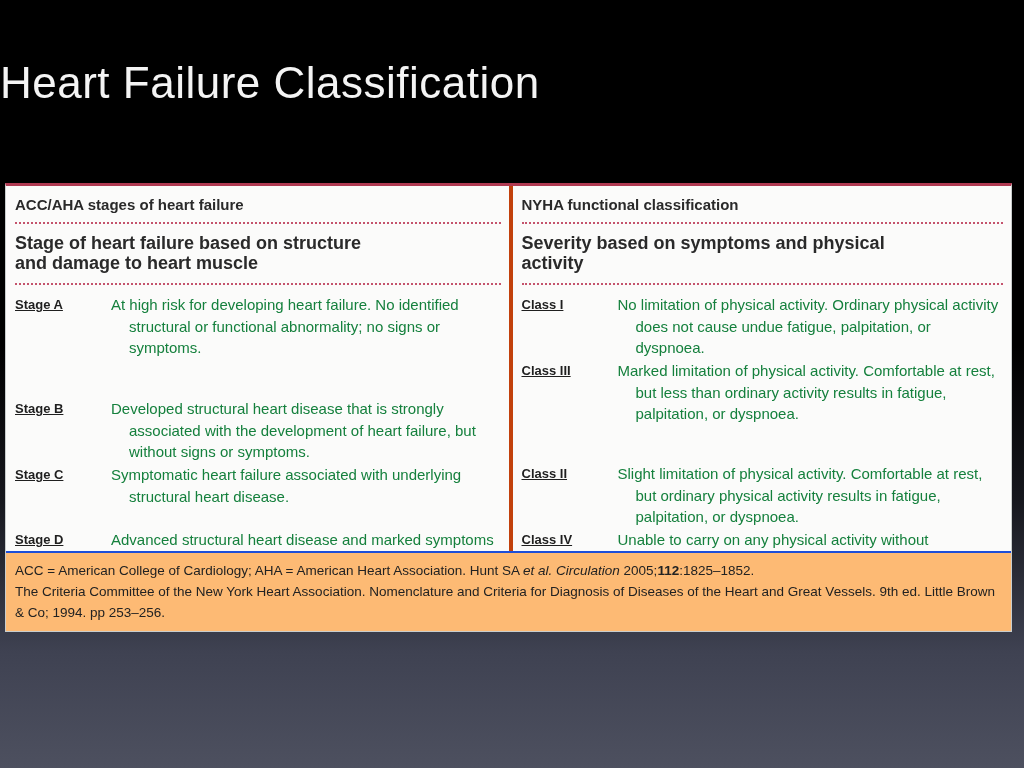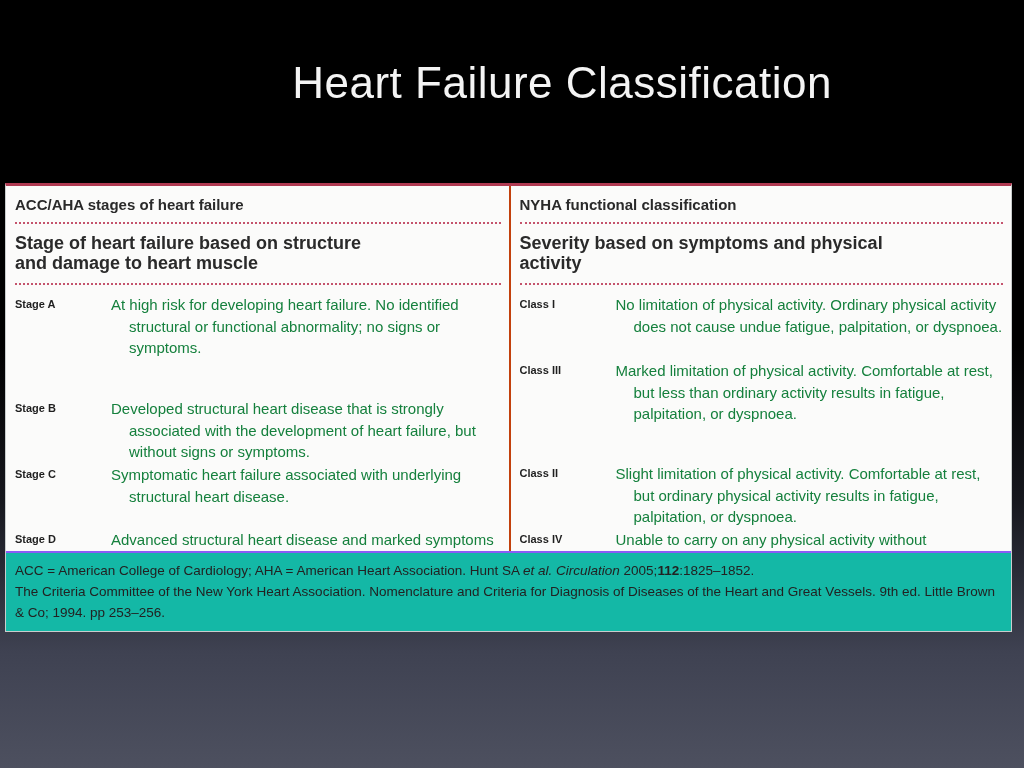--- a/index.html
+++ b/index.html
@@ -6,58 +6,58 @@
   body{
     width:1024px;height:768px;overflow:hidden;
     font-family:"Liberation Sans","DejaVu Sans",sans-serif;
   }
   .slide{
     position:relative;width:1024px;height:768px;
     background:linear-gradient(180deg,#000 0%,#000 45%,#16171d 65%,#3f4252 85%,#4d505f 100%);
   }
   .slide-title{
     position:absolute;top:58px;left:0;width:832px;
-    text-align:right;color:#f4f4f4;font-size:44px;font-weight:400;
+    text-align:left;color:#f4f4f4;font-size:44px;font-weight:400;
     letter-spacing:0.5px;
   }
   .hf-table{
     position:absolute;left:5px;top:183px;width:1007px;height:449px;
     box-sizing:border-box;background:#fbfbfa;
     border-top:3px solid #b03a52;
     border-left:1px solid #c9cdcd;border-right:1px solid #c9cdcd;border-bottom:1px solid #c9cdcd;
     display:flex;flex-direction:column;
     color:#262626;
   }
   .cols{display:flex;flex:1 1 auto;min-height:0;}
   .col{flex:1 1 50%;box-sizing:border-box;padding:0 8px 0 9px;}
-  .col-right{border-left:2px solid #c2410c;}
+  .col-right{border-left:4px solid #c2410c;}
   .col-header{
     box-sizing:border-box;height:36px;padding-top:10px;
     font-weight:bold;font-size:15px;color:#2a2a2a;
   }
   .dotted{border-top:2px dotted #c4536c;height:0;}
   .col-sub{
     box-sizing:border-box;height:59px;padding-top:9px;
     font-weight:bold;font-size:18px;line-height:20px;color:#2a2a2a;
   }
   .col-sub .sub-inner{max-width:378px;}
   .rows{padding-top:9px;}
   .row{display:flex;}
   .row-1{height:66px;} .row-2{height:66px;margin-top:38px;} .row-3{height:65px;} .row-4{height:72px;}
   .row-label{
-    flex:0 0 96px;font-weight:bold;font-size:11px;line-height:21px;color:#1f1f1f;
+    flex:0 0 96px;font-weight:bold;font-size:13px;line-height:21px;color:#1f1f1f;text-decoration:underline;
   }
   .row-text{
     flex:1 1 auto;font-size:15px;line-height:21.5px;color:#15803d;
     padding-left:18px;text-indent:-18px;
   }
   .footnote{
     flex:0 0 auto;
-    border-top:2px solid #8b5cf6;
-    background:#14b8a6;
+    border-top:2px solid #1d4ed8;
+    background:#fdba74;
     padding:7px 9px 8px 9px;
     font-size:13.5px;line-height:21px;color:#222;
   }
   .footnote .it{font-style:italic;}
   .footnote .bd{font-weight:bold;}
 </style>
 </head>
 <body>
 
 <div class="slide">

